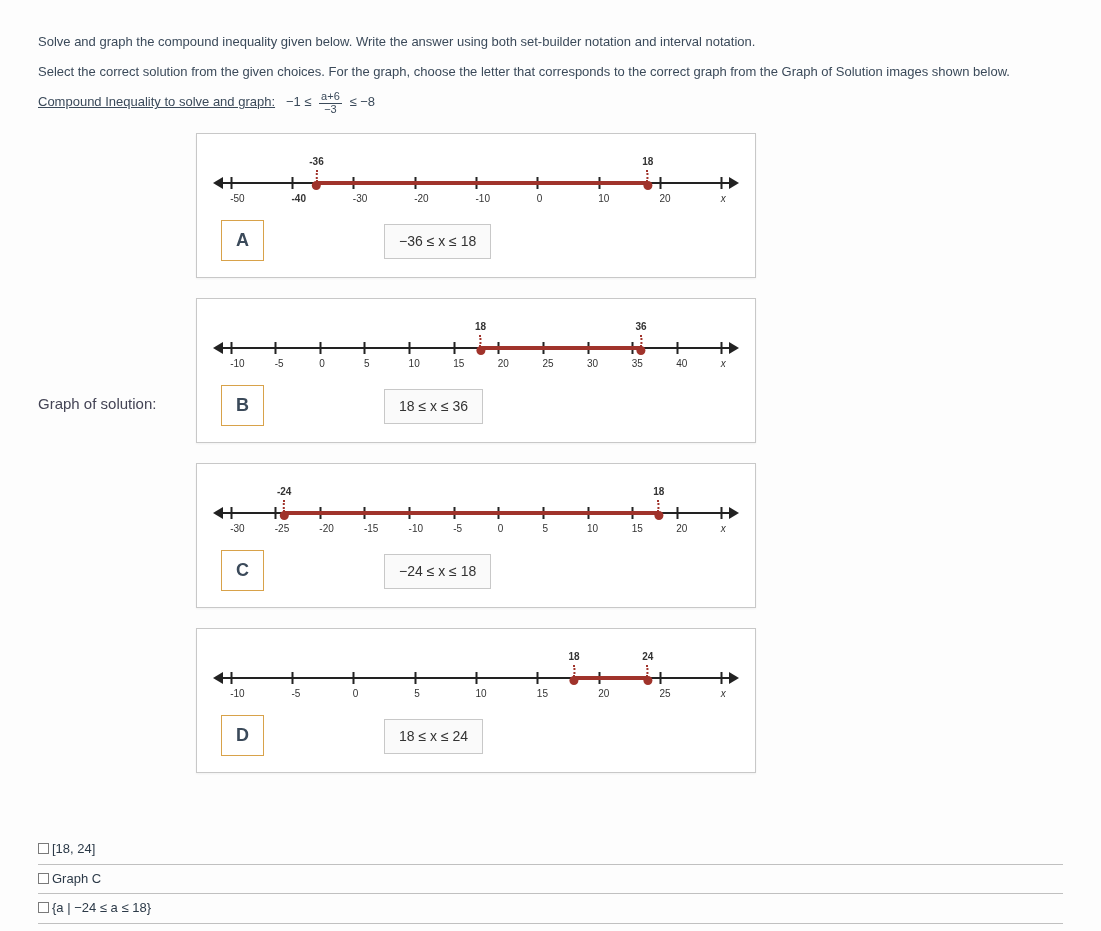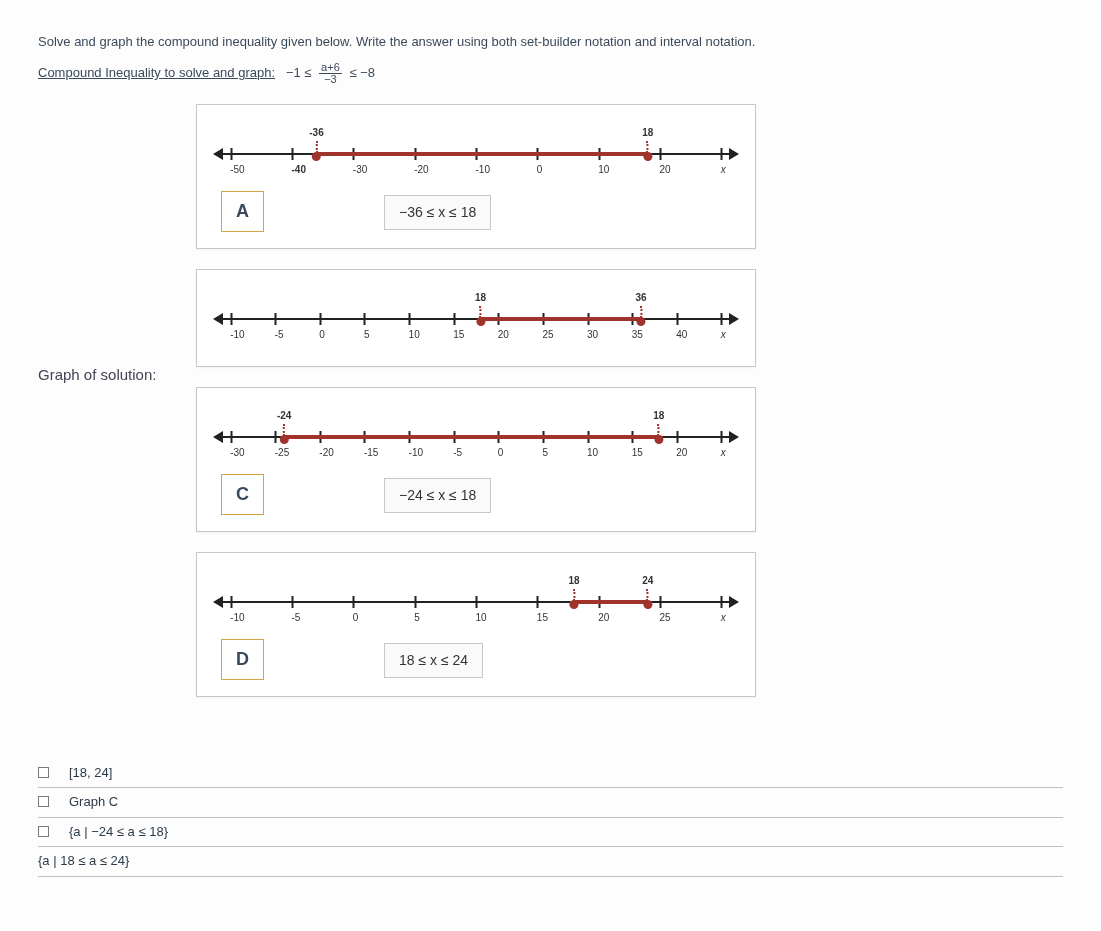--- a/index.html
+++ b/index.html
@@ -65,33 +65,34 @@
   .cond-box {
     display: inline-block; border: 1px solid #c8c8c8; background: #fafafa;
     padding: 6px 14px; font-size: 14px; color: #333;
     margin-left: 120px; margin-top: 2px;
   }
 
   .answers { margin-top: 42px; }
   .answers .row {
     border-bottom: 1px solid #c0c0c0;
     padding: 4px 0 5px 0;
-    display: flex; align-items: center; gap: 20px;
+    display: flex; align-items: center; gap: 3px;
     font-size: 13px; color: #2c3a48;
   }
   .cb {
     width: 11px; height: 11px; border: 1px solid #7a7a7a; background: #fff;
     display: inline-block; flex: 0 0 auto;
   }
 </style>
 </head>
 <body>
 
 <div class="intro">
   <p>Solve and graph the compound inequality given below. Write the answer using both set-builder notation and interval notation.</p>
+  <p>Select the correct solution from the given choices. For the graph, choose the letter that corresponds to the correct graph from the Graph of Solution images shown below.</p>
   <div class="eq-line">
     <span class="u">Compound Inequality to solve and graph:</span>
     &nbsp;
     <span>−1 ≤</span>
     <span class="frac">
       <span class="n">a+6</span>
       <span class="d">−3</span>
     </span>
     <span>≤ −8</span>
   </div>
@@ -213,20 +214,21 @@
             <div class="v">18</div>
             <div class="dash"></div>
             <div class="dot"></div>
           </div>
           <div class="marker" style="left: 81.6182%;">
             <div class="v">36</div>
             <div class="dash"></div>
             <div class="dot"></div>
           </div>
         </div>
+        <div><span class="letter-box">B</span><span class="cond-box">18 ≤ x ≤ 36</span></div>
       </div>
       <div class="card">
         <div class="plot">
           <div class="axis"></div>
           <div class="arrow-l"></div>
           <div class="arrow-r"></div>
           <div class="tick" style="left: 3%;">
             <div class="m"></div>
             <div class="lbl">-30</div>
           </div>

